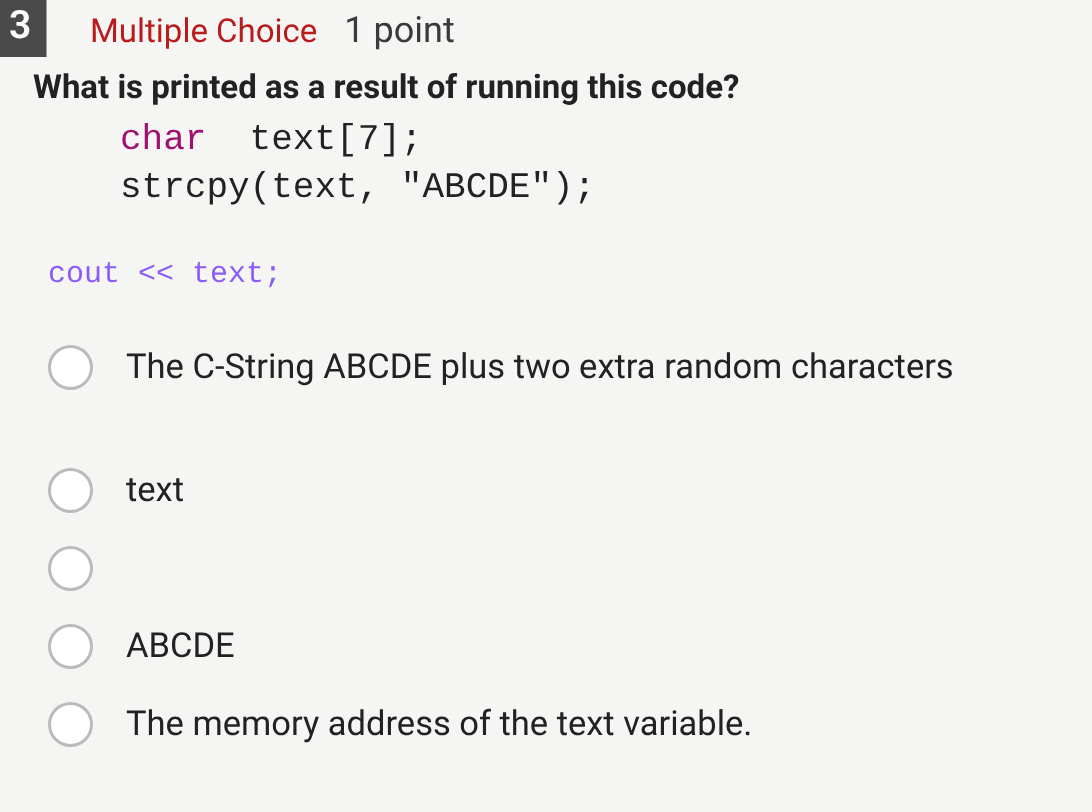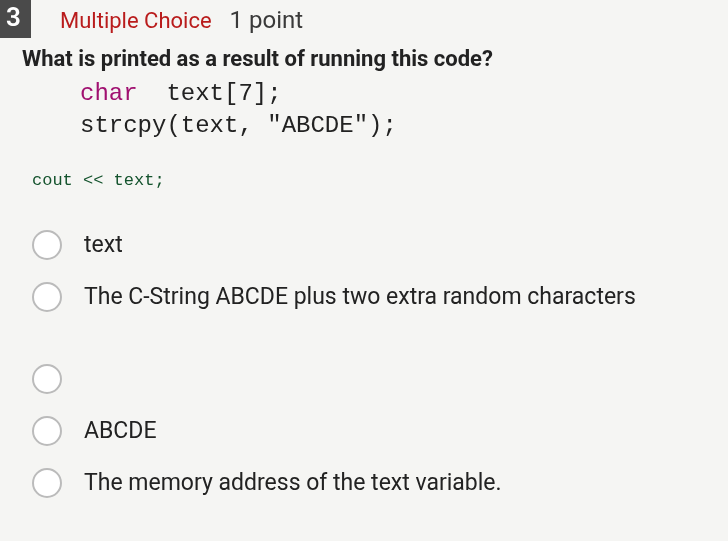--- a/index.html
+++ b/index.html
@@ -68,23 +68,23 @@
       white-space: pre;
     }
     .kw-char {
       color: #a01070;
     }
     .code-block2 {
       position: absolute;
       top: 170px;
       left: 32px;
       font-family: "Consolas", "Courier New", monospace;
-      font-size: 17px;
+      font-size: 20px;
       line-height: 1.35;
-      color: #14532d;
+      color: #8b5cf6;
       white-space: pre;
     }
     .options {
       position: absolute;
       top: 230px;
       left: 32px;
       right: 10px;
     }
     .option {
       display: flex;
@@ -123,27 +123,27 @@
 <div class="question-text">What is printed as a result of running this code?</div>
 
 <div class="code-block">
   <div class="code-line"><span class="kw-char">char</span><span>  text[7];</span></div>
   <div class="code-line">strcpy(text, "ABCDE");</div>
 </div>
 
 <div class="code-block2">cout &lt;&lt; text;</div>
 
 <div class="options">
+  <div class="option first">
+    <div class="radio"></div>
+    <div class="option-text">The C-String ABCDE plus two extra random characters</div>
+  </div>
   <div class="option">
     <div class="radio"></div>
     <div class="option-text">text</div>
-  </div>
-  <div class="option first">
-    <div class="radio"></div>
-    <div class="option-text">The C-String ABCDE plus two extra random characters</div>
   </div>
   <div class="option">
     <div class="radio"></div>
   </div>
   <div class="option">
     <div class="radio"></div>
     <div class="option-text">ABCDE</div>
   </div>
   <div class="option">
     <div class="radio"></div>

